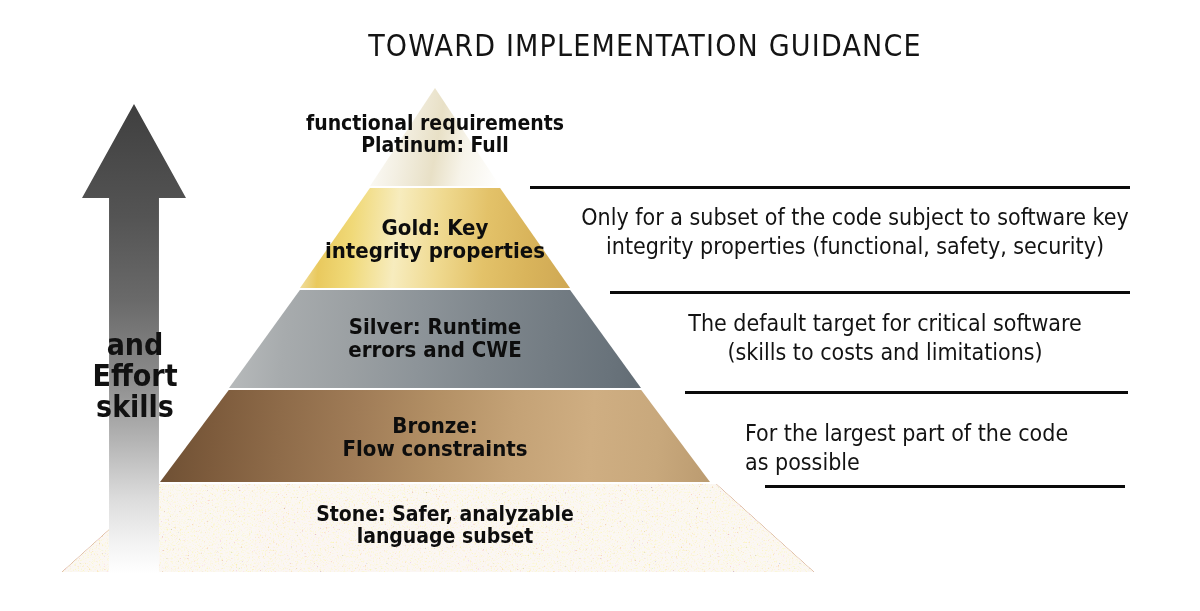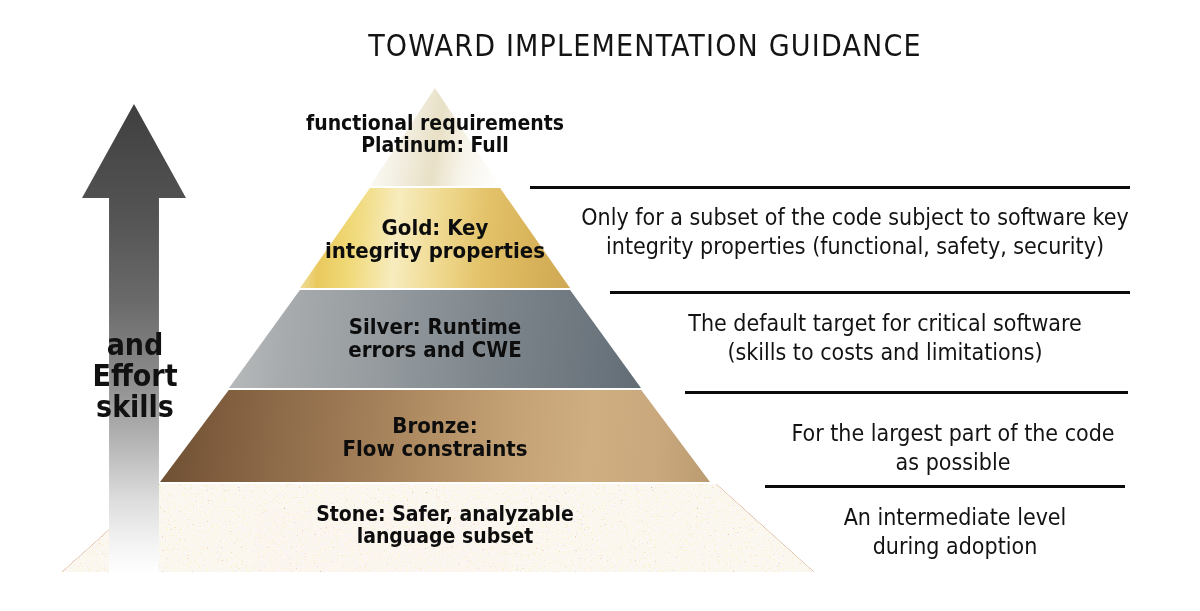--- a/index.html
+++ b/index.html
@@ -102,21 +102,21 @@
   .desc{
     position:absolute;z-index:8;
     color:#131313;
     font-size:23px;
     line-height:1.24;
     font-family:"DejaVu Sans", sans-serif;
     font-stretch:condensed;
     font-weight:400;
   }
   .desc.c{text-align:center;}
-  .desc.l{text-align:center;margin-left:8px;}
+  .desc.l{text-align:left;}
 </style>
 </head>
 <body>
 
 <div id="stage">
 
   <div class="title">TOWARD IMPLEMENTATION GUIDANCE</div>
 
   <div id="pyramid">
 
@@ -186,18 +186,14 @@
     <div>(skills to costs and limitations)</div>
   </div>
 
   <div class="rule" style="left:685px;top:391px;width:443px;"></div>
   <div class="desc l" style="left:745px;top:419px;width:400px;">
     <div>For the largest part of the code</div>
     <div>as possible</div>
   </div>
 
   <div class="rule" style="left:765px;top:485px;width:360px;"></div>
-  <div class="desc c" style="left:790px;top:503px;width:330px;">
-    <div>An intermediate level</div>
-    <div>during adoption</div>
-  </div>
 
 </div>
 
 </body></html>

